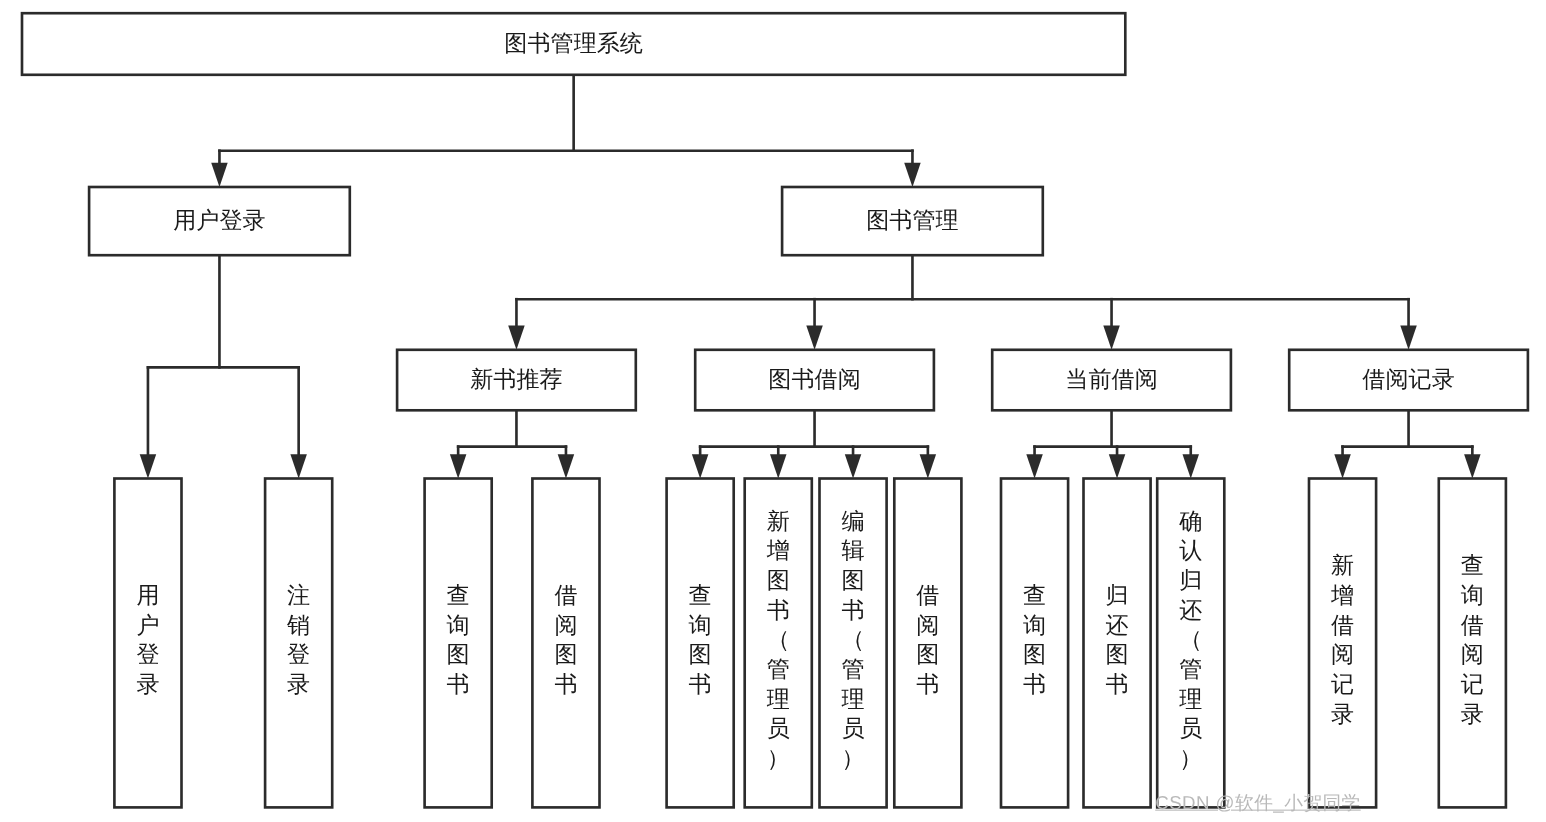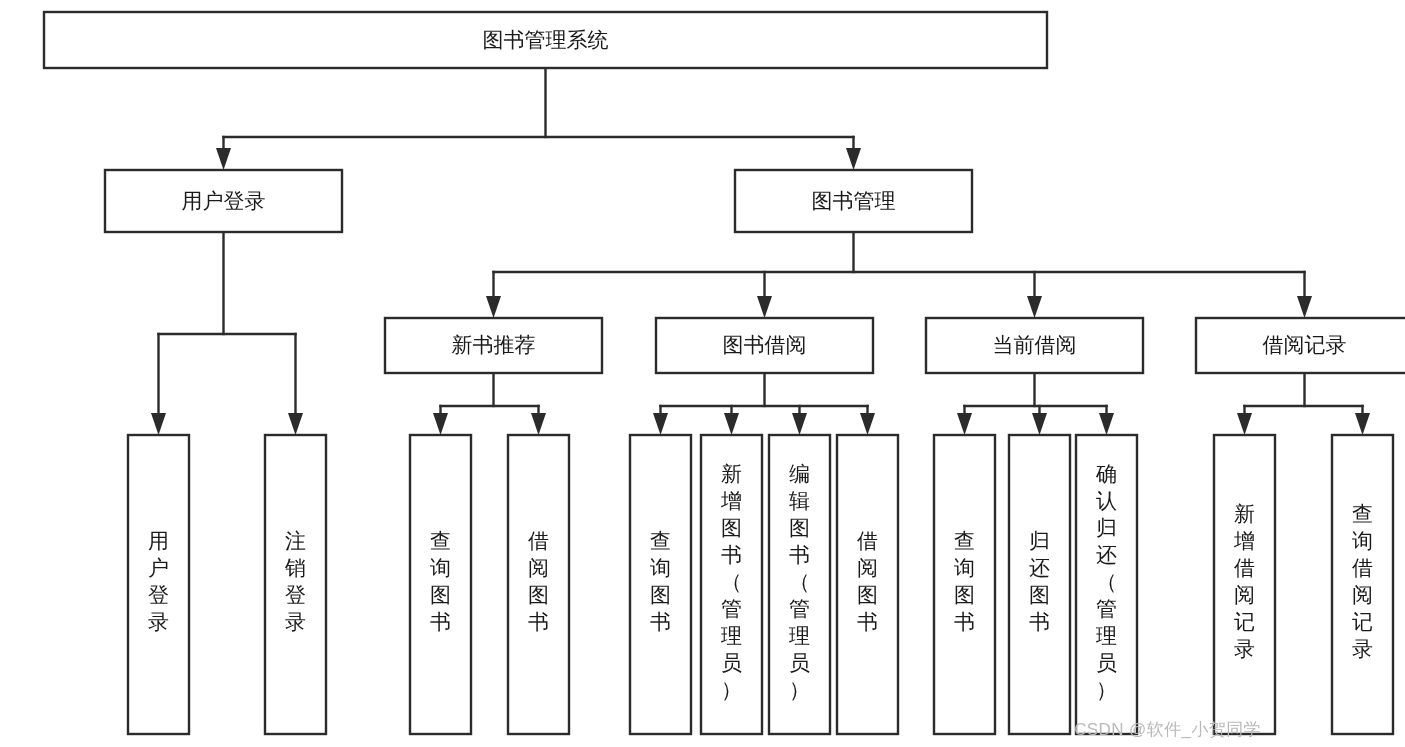--- a/index.html
+++ b/index.html
@@ -12,21 +12,20 @@
     width: 1405px;
     height: 747px;
     font-family: "Liberation Sans", "DejaVu Sans", sans-serif;
     overflow: hidden;
     position: relative;
   }
   #diagram-root {
     position: relative;
     width: 1251px;
     height: 747px;
-    margin-left: 24px;
   }
   svg.diagram-canvas {
     position: absolute;
     top: 0;
     left: 0;
     width: 1405px;
     height: 747px;
   }
   .node-box {
     fill: #ffffff;
@@ -59,20 +58,21 @@
   .watermark-text {
     position: absolute;
     right: 14px;
     bottom: 6px;
     font-family: "Liberation Sans", "DejaVu Sans", sans-serif;
     font-size: 17px;
     color: #b9b9b9;
     white-space: nowrap;
     letter-spacing: 0.4px;
     user-select: none;
+    text-decoration: underline;
   }
 </style>
 </head>
 <body>
 
 <div id="diagram-root">
   <svg class="diagram-canvas" viewBox="0 0 1405 747">
     <g id="connectors-layer">
         <path d="M 521.5 68 L 521.5 137" class="connector"></path>
         <path d="M 199.5 137 L 829.5 137" class="connector"></path>

